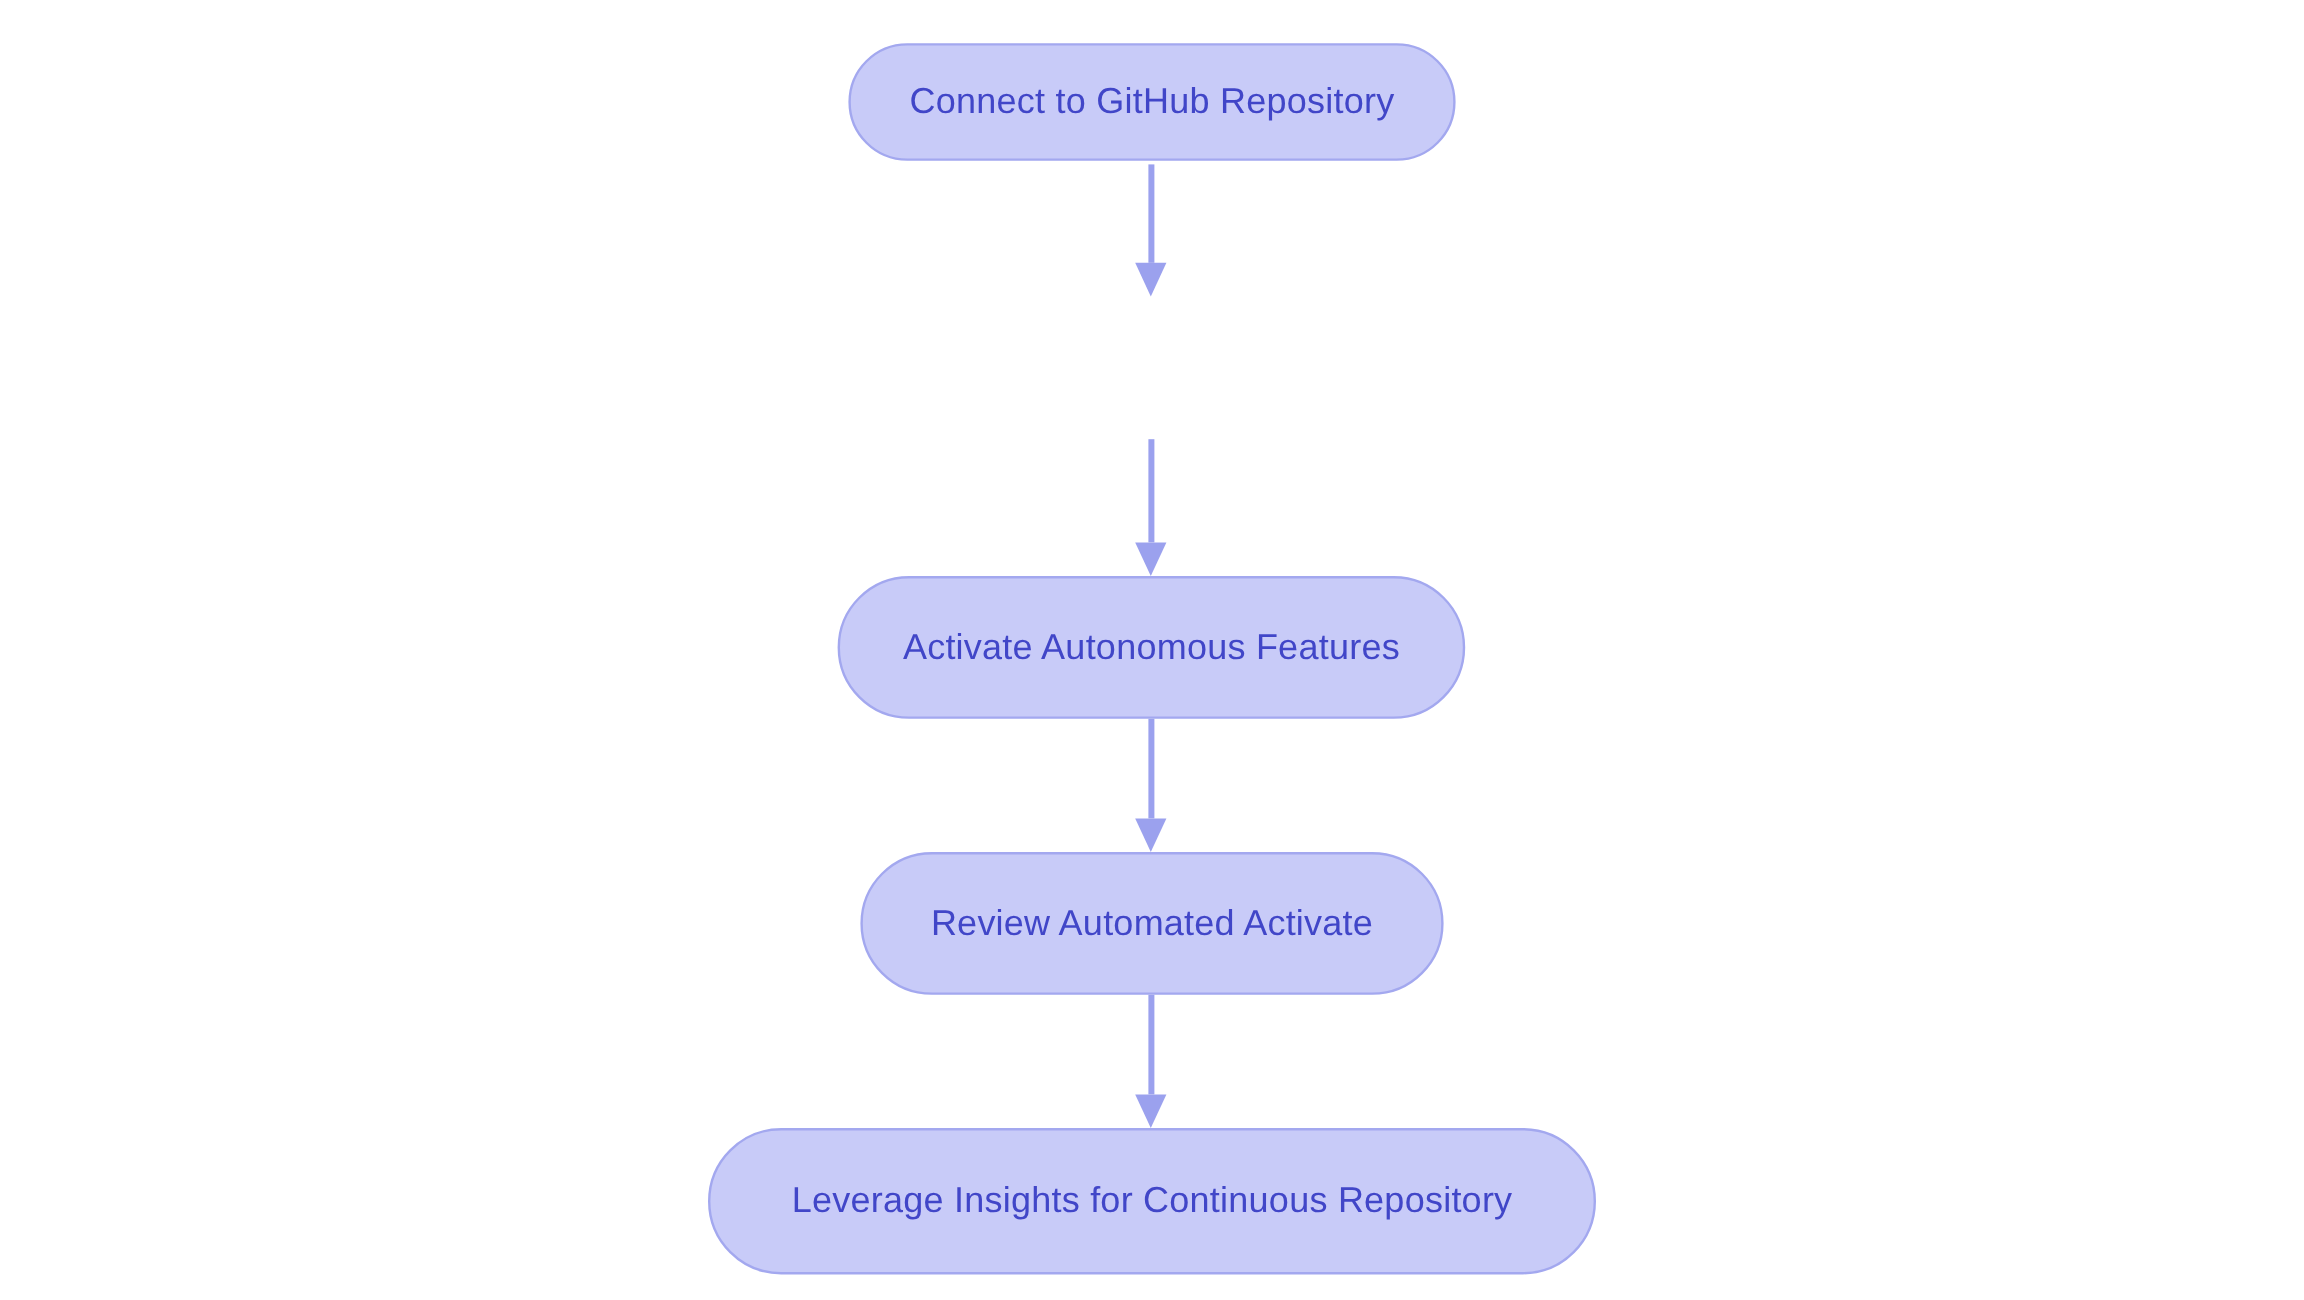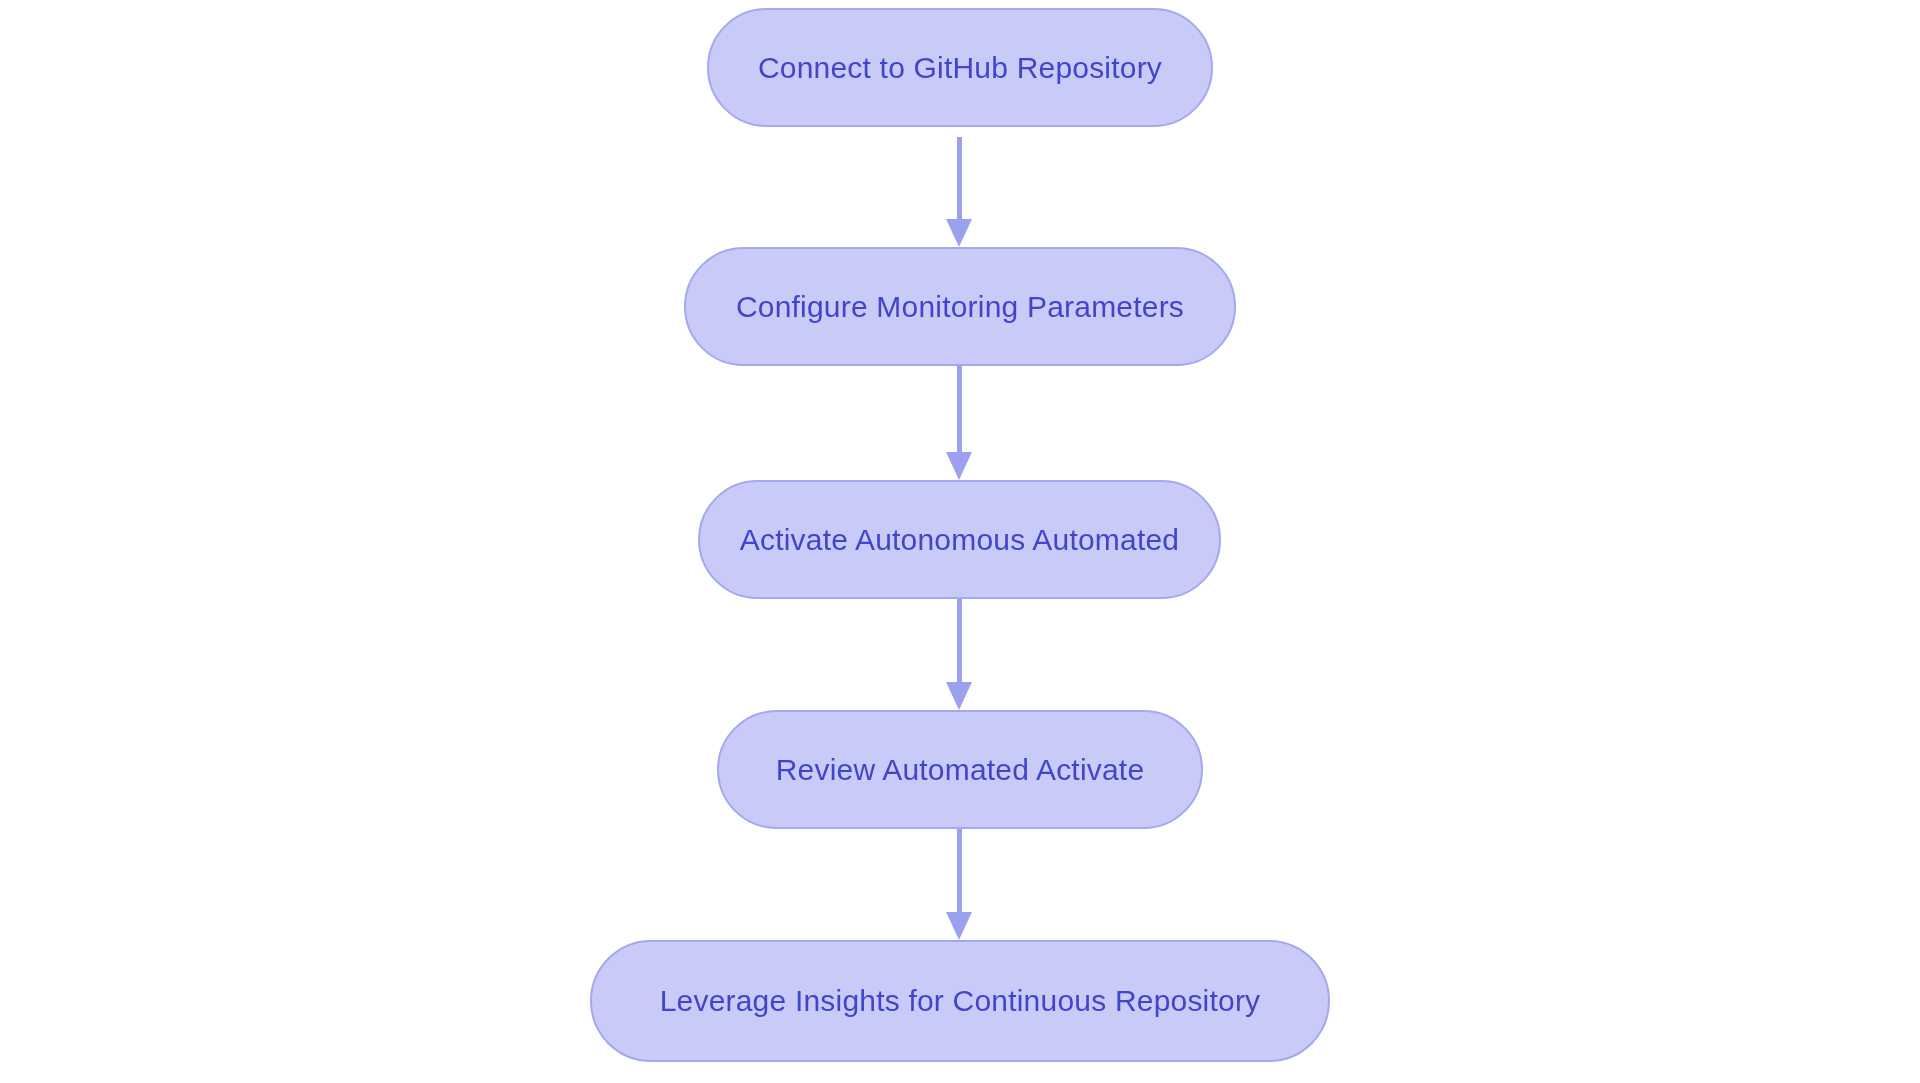--- a/index.html
+++ b/index.html
@@ -22,21 +22,21 @@
     background: var(--node-fill, #c8cbf8);
     border: 2px solid var(--node-border, #a3a8ef);
     display: flex;
     align-items: center;
     justify-content: center;
     color: var(--text, #4146c8);
     font-size: 30px;
     letter-spacing: 0.2px;
     white-space: nowrap;
   }
-  .node-1 { left: 707px;  top: 8px;  width: 506px; height: 119px; }
+  .node-1 { left: 707px;  top: 36px;  width: 506px; height: 98px; }
   .node-2 { left: 684px;  top: 247px; width: 552px; height: 119px; }
   .node-3 { left: 698px;  top: 480px; width: 523px; height: 119px; }
   .node-4 { left: 717px;  top: 710px; width: 486px; height: 119px; }
   .node-5 { left: 590px;  top: 940px; width: 740px; height: 122px; }
 
   .arrow-line {
     position: absolute;
     left: 957px;
     width: 5px;
     background: var(--arrow, #9ba1ee);
@@ -64,29 +64,26 @@
 
 <div class="canvas">
 
   <div class="node node-1">
     <span>Connect to GitHub Repository</span>
   </div>
 
   <div class="arrow-line line-1"></div>
   <div class="arrow-head head-1"></div>
 
-  <div class="node node-2">
-    <span>Configure Monitoring Parameters</span>
-  </div>
 
   <div class="arrow-line line-2"></div>
   <div class="arrow-head head-2"></div>
 
   <div class="node node-3">
-    <span>Activate Autonomous Automated</span>
+    <span>Activate Autonomous Features</span>
   </div>
 
   <div class="arrow-line line-3"></div>
   <div class="arrow-head head-3"></div>
 
   <div class="node node-4">
     <span>Review Automated Activate</span>
   </div>
 
   <div class="arrow-line line-4"></div>

